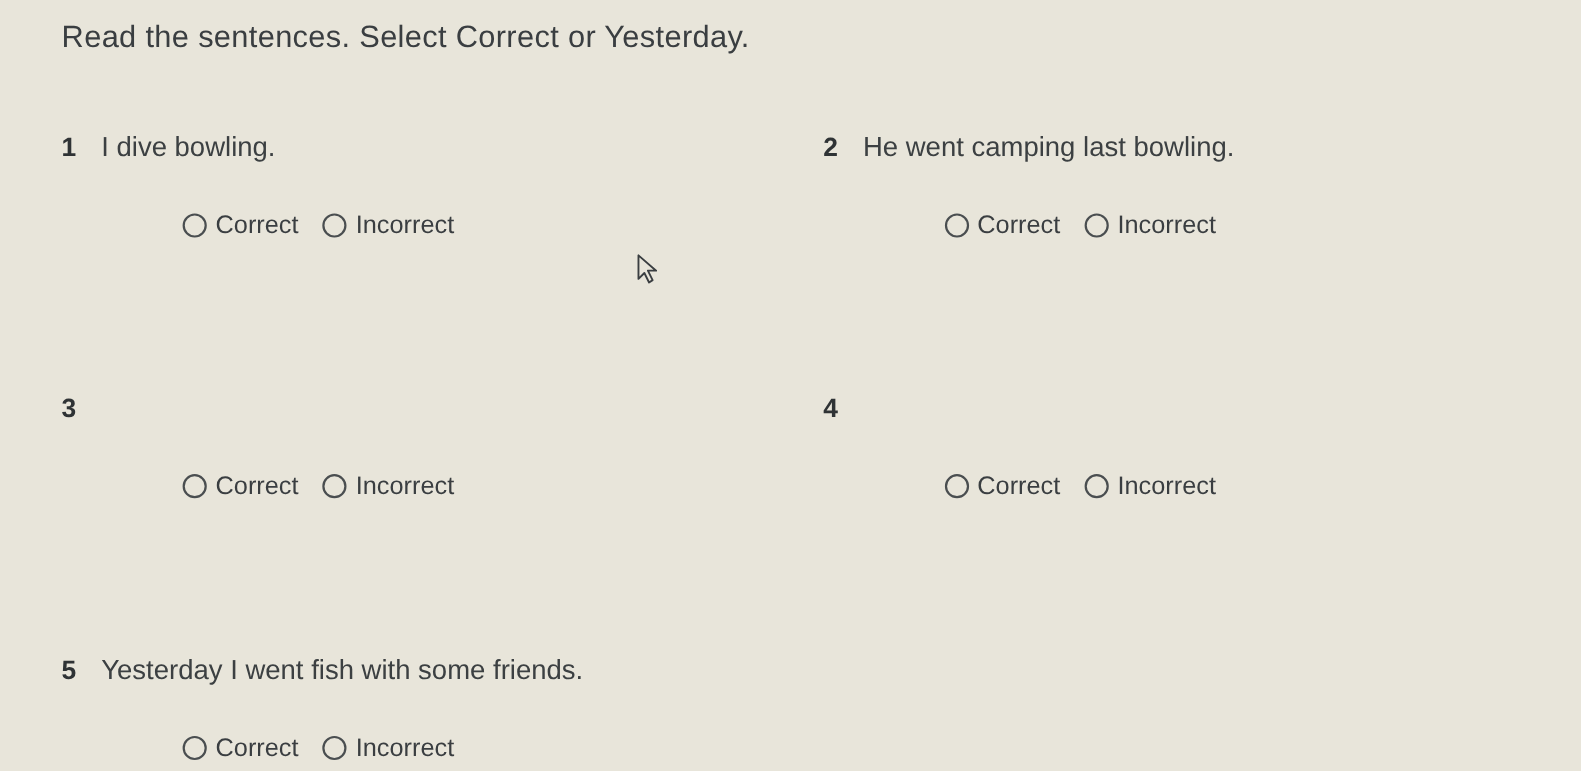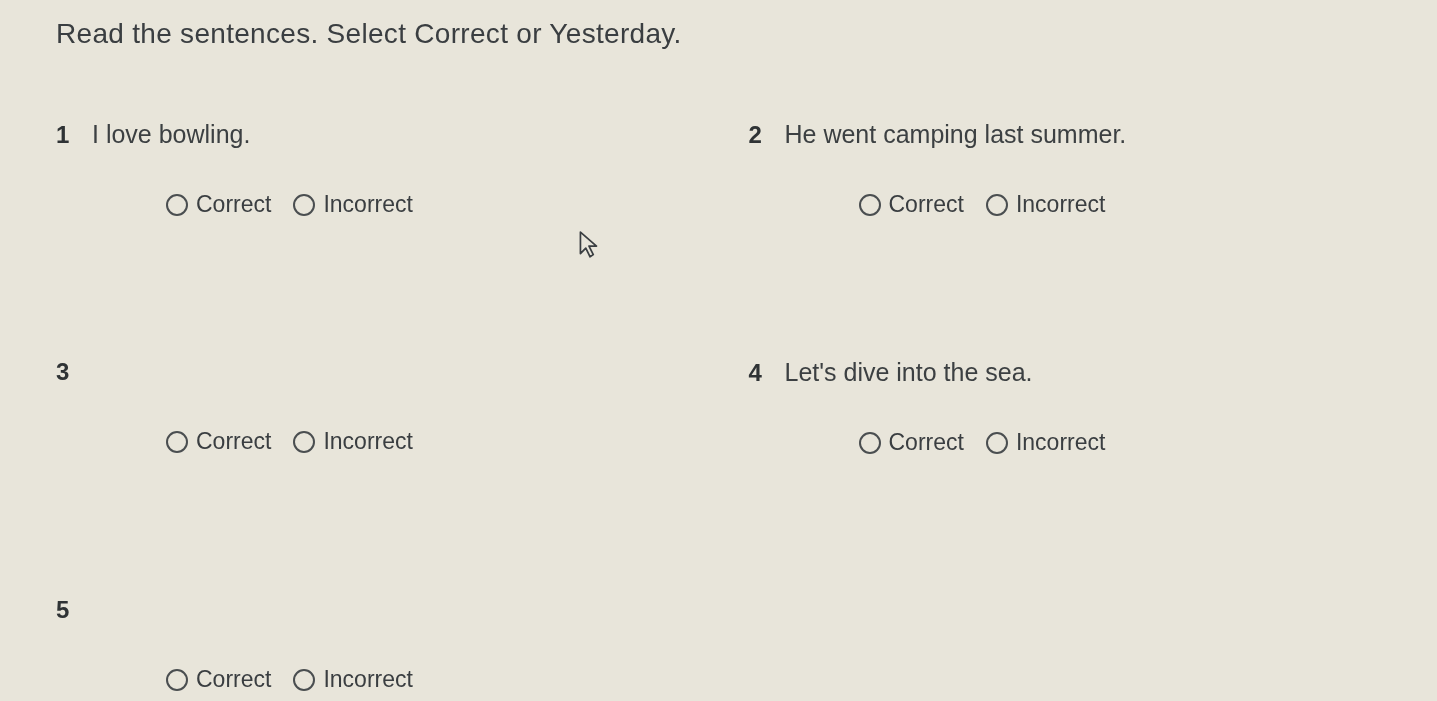--- a/index.html
+++ b/index.html
@@ -95,38 +95,38 @@
 
 <div class="page">
 
   <div class="instructions">Read the sentences. Select Correct or Yesterday.</div>
 
   <div class="grid">
 
     <div class="question">
       <div class="q-line">
         <span class="q-num">1</span>
-        <span class="q-text">I love bowling.</span>
+        <span class="q-text">I dive bowling.</span>
       </div>
       <div class="options">
         <div class="radio-wrap">
           <span class="radio-circle"></span>
           <span class="opt-label">Correct</span>
         </div>
         <div class="radio-wrap">
           <span class="radio-circle"></span>
           <span class="opt-label">Incorrect</span>
         </div>
       </div>
     </div>
 
     <div class="question col2">
       <div class="q-line">
         <span class="q-num">2</span>
-        <span class="q-text">He went camping last summer.</span>
+        <span class="q-text">He went camping last bowling.</span>
       </div>
       <div class="options">
         <div class="radio-wrap">
           <span class="radio-circle"></span>
           <span class="opt-label">Correct</span>
         </div>
         <div class="radio-wrap">
           <span class="radio-circle"></span>
           <span class="opt-label">Incorrect</span>
         </div>
@@ -145,37 +145,37 @@
         <div class="radio-wrap">
           <span class="radio-circle"></span>
           <span class="opt-label">Incorrect</span>
         </div>
       </div>
     </div>
 
     <div class="question col2">
       <div class="q-line">
         <span class="q-num">4</span>
-        <span class="q-text">Let's dive into the sea.</span>
       </div>
       <div class="options">
         <div class="radio-wrap">
           <span class="radio-circle"></span>
           <span class="opt-label">Correct</span>
         </div>
         <div class="radio-wrap">
           <span class="radio-circle"></span>
           <span class="opt-label">Incorrect</span>
         </div>
       </div>
     </div>
 
     <div class="question">
       <div class="q-line">
         <span class="q-num">5</span>
+        <span class="q-text">Yesterday I went fish with some friends.</span>
       </div>
       <div class="options">
         <div class="radio-wrap">
           <span class="radio-circle"></span>
           <span class="opt-label">Correct</span>
         </div>
         <div class="radio-wrap">
           <span class="radio-circle"></span>
           <span class="opt-label">Incorrect</span>
         </div>

